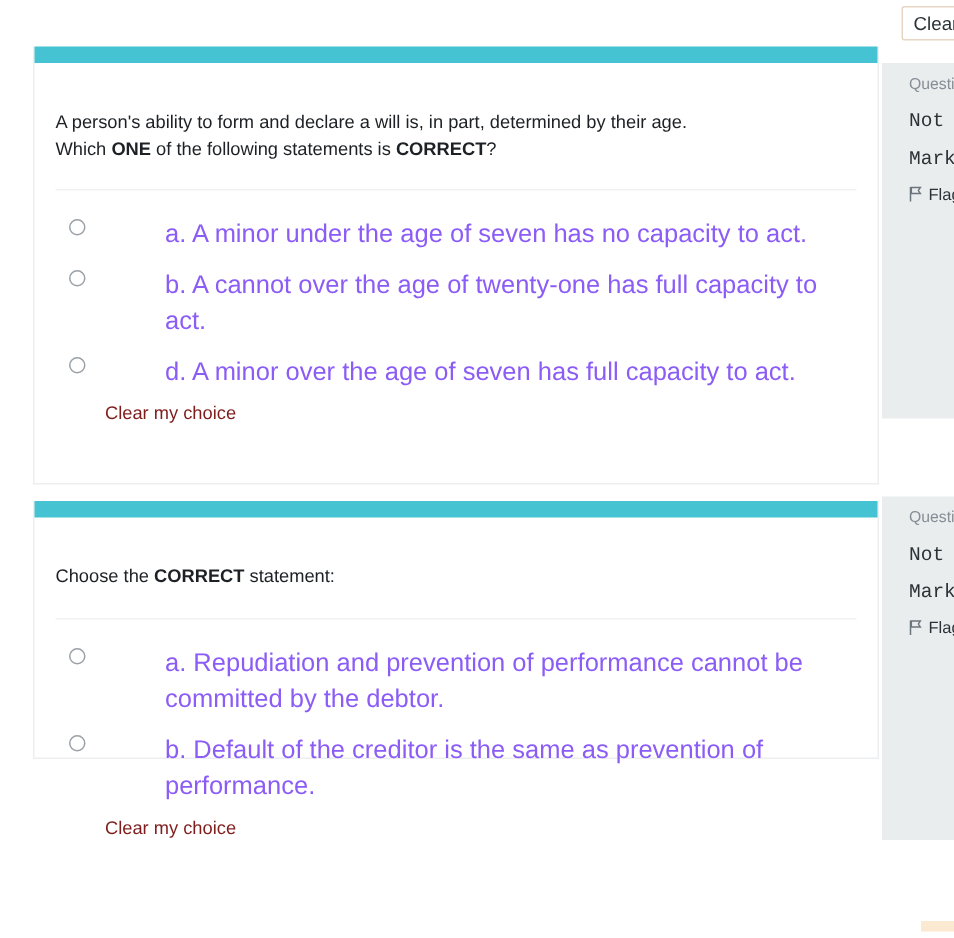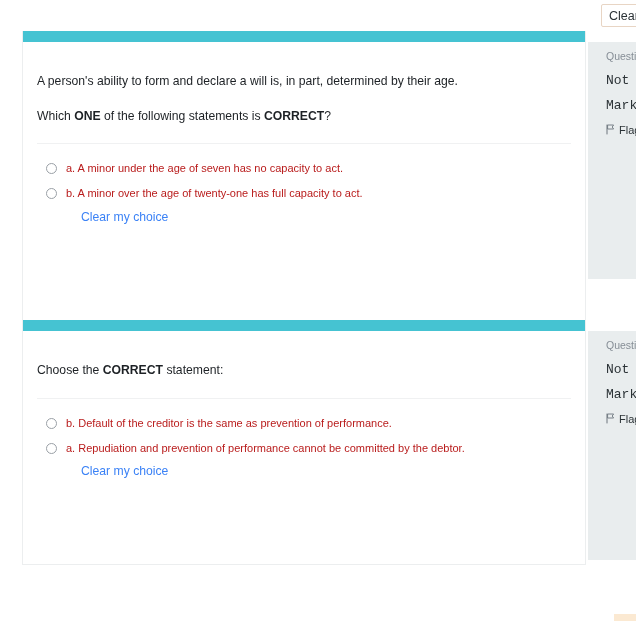--- a/index.html
+++ b/index.html
@@ -42,41 +42,41 @@
   .question-card {
     position: absolute;
     left: 22px;
     width: 564px;
     background: #ffffff;
     border: 1px solid #eceeef;
     border-top: none;
     box-sizing: border-box;
   }
   .question-card.q1 { top: 31px; height: 292px; }
-  .question-card.q2 { top: 320px; height: 245px; }
+  .question-card.q2 { top: 334px; height: 172px; }
 
   .card-accent {
     height: 11px;
     background: #45c3d2;
     width: 100%;
   }
 
   .card-body {
     padding: 0 14px 0 14px;
   }
 
   .qtext {
     margin: 0;
     padding: 0;
     font-size: 12.2px;
     line-height: 1.45;
     color: #1d2125;
   }
   .qtext.first { margin-top: 31px; }
-  .qtext.second { margin-top: 17px; }
+  .qtext.second { }
   .qtext b { font-weight: bold; }
 
   .q2 .qtext.first { margin-top: 31px; }
 
   .divider {
     margin-top: 18px;
     border-top: 1px solid #f0f1f2;
     width: 100%;
   }
 
@@ -118,32 +118,33 @@
     height: 5px;
     border-radius: 50%;
     background: #1a73c8;
   }
   .radio.focused {
     outline: 2px solid #fbe5c8;
     outline-offset: 1px;
   }
 
   .answer-text {
-    font-size: 11px;
+    font-size: 17px;
     line-height: 1.44;
-    color: #b91c1c;
+    color: #8b5cf6;
     flex: 1 1 auto;
+    margin-left: 44px;
   }
 
   .clear-choice {
     display: inline-block;
     margin-top: 8px;
-    margin-left: 35px;
+    margin-left: 24px;
     font-size: 12.2px;
-    color: #3b82f6;
+    color: #7f1d1d;
     text-decoration: none;
     cursor: pointer;
   }
 
   
   .status-panel {
     position: absolute;
     left: 588px;
     width: 48px;
     background: #e9edee;
@@ -205,24 +206,28 @@
     <div class="divider"></div>
     <div class="answers">
 
       <div class="answer-row">
         <span class="radio"></span>
         <span class="answer-text">a. A minor under the age of seven has no capacity to act.</span>
       </div>
 
       <div class="answer-row">
         <span class="radio"></span>
-        <span class="answer-text">b. A minor over the age of twenty-one has full capacity to act.</span>
-      </div>
-
-
+        <span class="answer-text">b. A cannot over the age of twenty-one has full capacity to act.</span>
+      </div>
+
+
+      <div class="answer-row">
+        <span class="radio"></span>
+        <span class="answer-text">d. A minor over the age of seven has full capacity to act.</span>
+      </div>
 
       <a class="clear-choice">Clear my choice</a>
     </div>
   </div>
 </div>
 
 <div class="status-panel p1">
   <div class="status-line">Questio</div>
   <div class="status-line strong">Not ye</div>
   <div class="status-line strong">Marke</div>
@@ -239,26 +244,26 @@
 
 <div class="question-card q2">
   <div class="card-accent"></div>
   <div class="card-body">
     <p class="qtext first"><span>Choose the </span><b>CORRECT</b><span> statement:</span></p>
     <div class="divider"></div>
     <div class="answers">
 
       <div class="answer-row">
         <span class="radio"></span>
+        <span class="answer-text">a. Repudiation and prevention of performance cannot be committed by the debtor.</span>
+      </div>
+
+      <div class="answer-row">
+        <span class="radio"></span>
         <span class="answer-text">b. Default of the creditor is the same as prevention of performance.</span>
-      </div>
-
-      <div class="answer-row">
-        <span class="radio"></span>
-        <span class="answer-text">a. Repudiation and prevention of performance cannot be committed by the debtor.</span>
       </div>
 
 
 
       <a class="clear-choice">Clear my choice</a>
     </div>
   </div>
 </div>
 
 <div class="status-panel p2">

